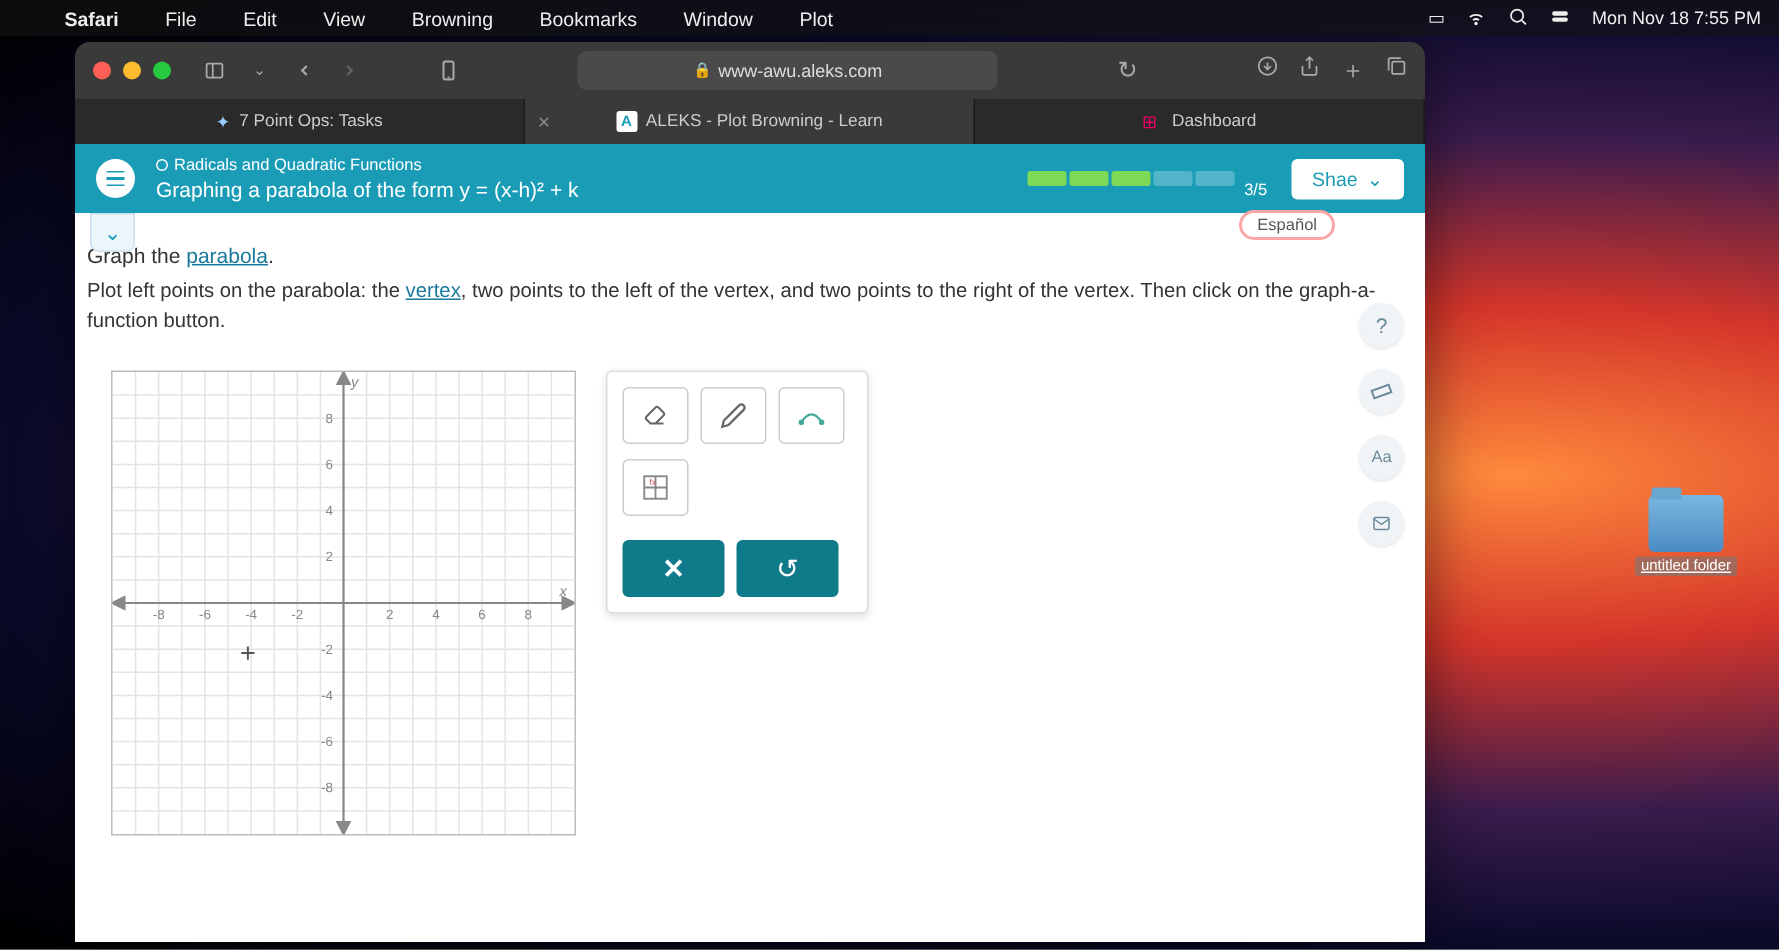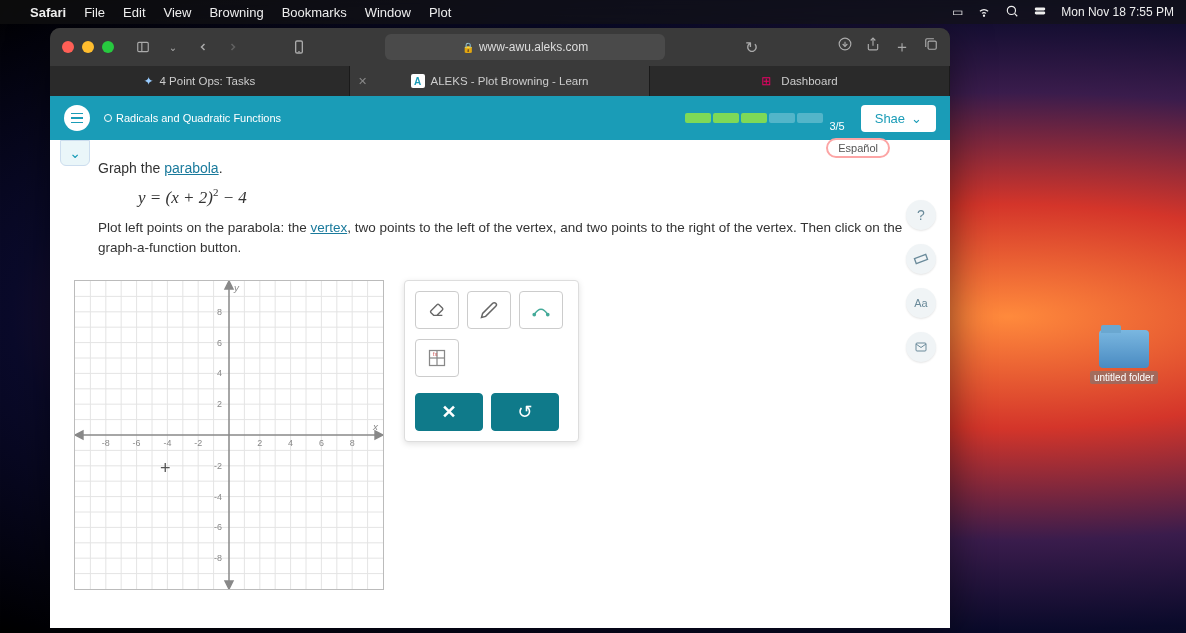--- a/index.html
+++ b/index.html
@@ -11,21 +11,21 @@
     background: radial-gradient(ellipse at 85% 50%, #ff8a3c 0%, #d4352a 25%, #3a1c4c 50%, #0a0a2a 70%, #000 100%);
   }
   
   
   .menubar {
     position: absolute; top: 0; left: 0; right: 0; height: 24px;
     background: rgba(20,20,20,0.6); backdrop-filter: blur(10px);
     display: flex; align-items: center; color: #eee; font-size: 13px;
     padding: 0 12px; z-index: 100;
   }
-  .menubar .left { display: flex; align-items: center; gap: 18px; }
+  .menubar .left { display: flex; align-items: center; gap: 31px; }
   .menubar .right { margin-left: auto; display: flex; align-items: center; gap: 14px; font-size: 12px; }
   .apple-logo { font-size: 15px; }
   .menubar .app { font-weight: 600; }
   
   
   .safari {
     position: absolute; top: 28px; left: 50px; width: 900px; height: 600px;
     background: #2a2a2a; border-radius: 10px 10px 0 0; overflow: hidden;
     box-shadow: 0 10px 40px rgba(0,0,0,0.5);
     display: flex; flex-direction: column;
@@ -86,21 +86,21 @@
     width:30px; height:26px; background:#eaf6f9; border:1px solid #cde;
     border-radius:0 0 6px 6px; display:flex;align-items:center;justify-content:center;
     color:#1a9cb7; font-size:14px; margin-left:10px;
   }
   .lang-badge {
     position:absolute; right:60px; top:-2px; background:#fff; border:2px solid #fca5a5;
     border-radius:12px; padding:2px 10px; font-size:11px; color:#555;
   }
   
   .problem {
-    padding: 14px 33px; color:#333; font-size:14px;margin-left:15px;
+    padding: 14px 8px; color:#333; font-size:14px;
   }
   .problem .intro { margin-bottom:6px;}
   .problem .link { color:#1a7a9c; text-decoration:underline;}
   .equation { font-family: 'Times New Roman', serif; font-style:italic; font-size:17px; margin:10px 0 10px 40px;}
   .equation sup { font-size:11px; font-style:normal;}
   .instr { font-size:13.5px; line-height:1.5;}
   
   .workarea { display:flex; gap:20px; padding: 8px 24px; align-items:flex-start;}
   
   .graphbox {
@@ -139,21 +139,21 @@
     font-size:10px;
   }
   .desktop-folder .foldericon{
     width:50px; height:38px; background:linear-gradient(#7ab7e0,#4a8bc2);
     border-radius:4px; margin:0 auto 4px; position:relative;
   }
   .desktop-folder .foldericon::before{
     content:''; position:absolute; top:-5px; left:2px; width:20px; height:8px;
     background:#6aa7d0; border-radius:2px 2px 0 0;
   }
-  .desktop-folder .flabel { background:rgba(120,120,120,0.6); padding:1px 4px; border-radius:2px;}
+  .desktop-folder .flabel { background:rgba(120,120,120,0.6); padding:1px 4px; border-radius:2px;text-decoration:underline;}
 </style>
 </head>
 <body>
 
 <div class="desktop"></div>
 
 <div class="menubar">
   <div class="left">
     <span class="apple-logo"></span>
     <span class="app">Safari</span>
@@ -248,21 +248,21 @@
             <rect x="7" y="7" width="14" height="14" rx="2"></rect>
             <path d="M3 17V5a2 2 0 0 1 2-2h12"></path>
           </svg>
       </span>
     </div>
   </div>
 
   <div class="tabbar">
     <div class="tab">
       <span style="color:#9cf;">✦</span>
-      <span>4 Point Ops: Tasks</span>
+      <span>7 Point Ops: Tasks</span>
     </div>
     <div class="tab active">
       <span class="close">✕</span>
       <span class="favicon">A</span>
       <span>ALEKS - Plot Browning - Learn</span>
     </div>
     <div class="tab">
       <span class="dashicon">⊞</span>
       <span>Dashboard</span>
     </div>
@@ -273,20 +273,21 @@
       <div class="hamburger">
           <span></span>
           <span></span>
           <span></span>
         </div>
       <div class="aleks-titles">
         <div class="aleks-crumb">
           <span class="bullet"></span>
           <span>Radicals and Quadratic Functions</span>
         </div>
+        <div class="aleks-title">Graphing a parabola of the form y = (x-h)² + k</div>
       </div>
       <div class="aleks-head-right">
         <div class="progress">
           <div class="seg on"></div>
             <div class="seg on"></div>
             <div class="seg on"></div>
           <div class="seg"></div>
             <div class="seg"></div>
           <span class="lbl">3/5</span>
         </div>
@@ -300,23 +301,20 @@
     <div class="content-wrap">
       <div style="position:absolute; left:0; top:0;">
         <div class="collapse-tab">⌄</div>
       </div>
       <div class="lang-badge">Español</div>
 
       <div style="flex:1; padding-top:6px;">
         <div class="problem">
           <div class="intro">
             <span>Graph the </span><span class="link">parabola</span><span>.</span>
-          </div>
-          <div class="equation">
-            <span>y</span> = (<span>x</span> + 2)<sup>2</sup> − 4
           </div>
           <div class="instr">
             <span>Plot left points on the parabola: the </span><span class="link">vertex</span><span>, two points to the left of the vertex, and two points to the right of the vertex. Then click on the graph-a-function button.</span>
           </div>
         </div>
 
         <div class="workarea">
 
           <div class="graphbox">
             <svg viewBox="0 0 310 310">

